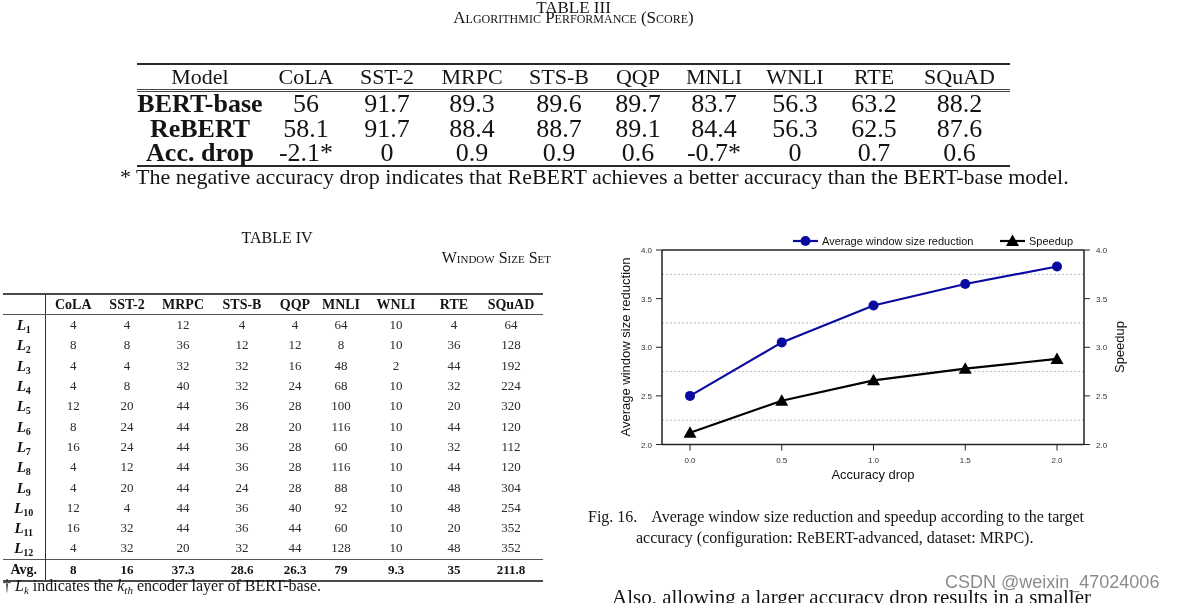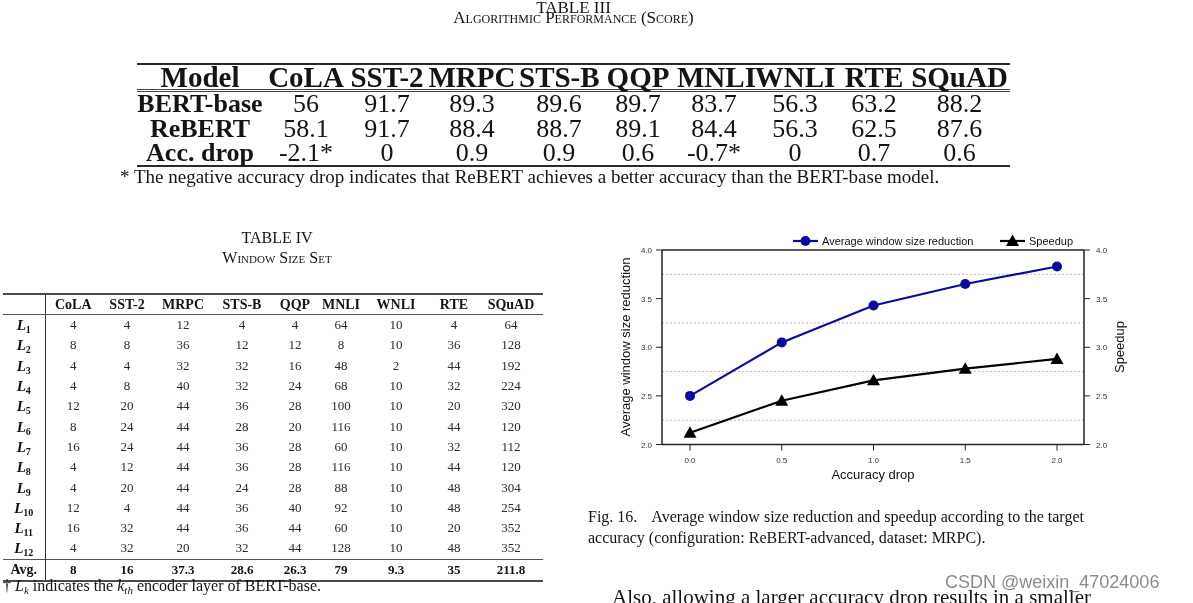--- a/index.html
+++ b/index.html
@@ -9,49 +9,49 @@
     font-family:"Liberation Serif", "DejaVu Serif", serif;
   }
   .abs { position:absolute; }
 
   
   .t3-cap { left:137px; width:873px; text-align:center; }
   .t3-cap-1 { top:-2px; font-size:17px; line-height:20px; }
   .t3-cap-2 { top:8px; font-size:17px; line-height:20px; font-variant:small-caps; }
   table { border-collapse:collapse; table-layout:fixed; }
   .t3 { left:137px; top:63px; width:873px; border-top:2px solid #2a2a2a; border-bottom:2px solid #2a2a2a; }
-  .t3 th { font-weight:bold; font-size:29px; height:24px; line-height:24px; padding:0; text-align:center;
+  .t3 th { font-weight:normal; font-size:22px; height:24px; line-height:24px; padding:0; text-align:center;
            border-bottom:3px double #444; white-space:nowrap; }
   .t3 td { font-size:26px; height:24.4px; line-height:24px; padding:0; text-align:center; white-space:nowrap; }
   .t3 td.rowlabel { font-weight:bold; }
-  .t3-foot { left:120px; width:910px; top:167px; text-align:left; font-size:19px; line-height:20px; white-space:nowrap; }
+  .t3-foot { left:120px; width:910px; top:167px; text-align:right; font-size:22px; line-height:20px; white-space:nowrap; }
 
   
   .t4-cap { left:3px; width:548px; text-align:center; }
   .t4-cap-1 { top:228px; font-size:16px; line-height:19px; }
-  .t4-cap-2 { top:248px; font-size:16px; line-height:19px; font-variant:small-caps; }
+  .t4-cap-2 { top:248px; font-size:16px; line-height:19px; font-variant:small-caps;text-align:right; }
   .t4 { left:3px; top:293px; width:540px; border-top:2px solid #4a4a4a; border-bottom:2px solid #4a4a4a; }
   .t4 th { font-weight:bold; font-size:14px; height:19px; line-height:19px; padding:0; text-align:center;
            border-bottom:1.5px solid #555; white-space:nowrap; }
   .t4 td { font-size:13px; height:20.3px; line-height:20px; padding:0; text-align:center; color:#2a2a2a; white-space:nowrap; }
   .t4 .c0 { border-right:1.5px solid #333; }
   .t4 td.rowlabel { font-weight:bold; font-style:italic; font-size:15px; color:#111;margin-left:13px; }
   .t4 td.rowlabel sub { font-size:10px; font-style:normal; vertical-align:-3px; line-height:0; }
   .t4 tr.avg td { border-top:1.5px solid #555; font-weight:bold; color:#111; height:19px; }
   .t4 tr.avg td.rowlabel { font-style:normal; font-size:14px; }
   .t4-foot { left:3px; width:540px; top:576px; font-size:16px; line-height:20px; white-space:nowrap; }
   .t4-foot i { font-style:italic; }
   .t4-foot sub { font-size:11px; font-style:italic; vertical-align:-3px; line-height:0; }
 
   
   #chart { left:600px; top:225px; }
   #chart text { font-family:"Liberation Sans", "DejaVu Sans", sans-serif; }
   .fig-cap { left:588px; font-size:16px; line-height:20px; white-space:nowrap; }
   .fig-cap-1 { top:507px; }
-  .fig-cap-2 { top:528px; }
+  .fig-cap-2 { top:528px;margin-left:48px; }
   .fig-cap .fig-label { margin-right:14px; }
 
   .body-text { left:612px; top:584px; font-size:21px; line-height:26px; white-space:nowrap; }
   .watermark { left:945px; top:571px; font-family:"Liberation Sans", "DejaVu Sans", sans-serif;
                font-size:18px; line-height:22px; color:rgba(110,110,110,0.8); white-space:nowrap; }
 </style>
 </head>
 <body>
 
 <div class="abs t3-cap t3-cap-1">TABLE III</div>

